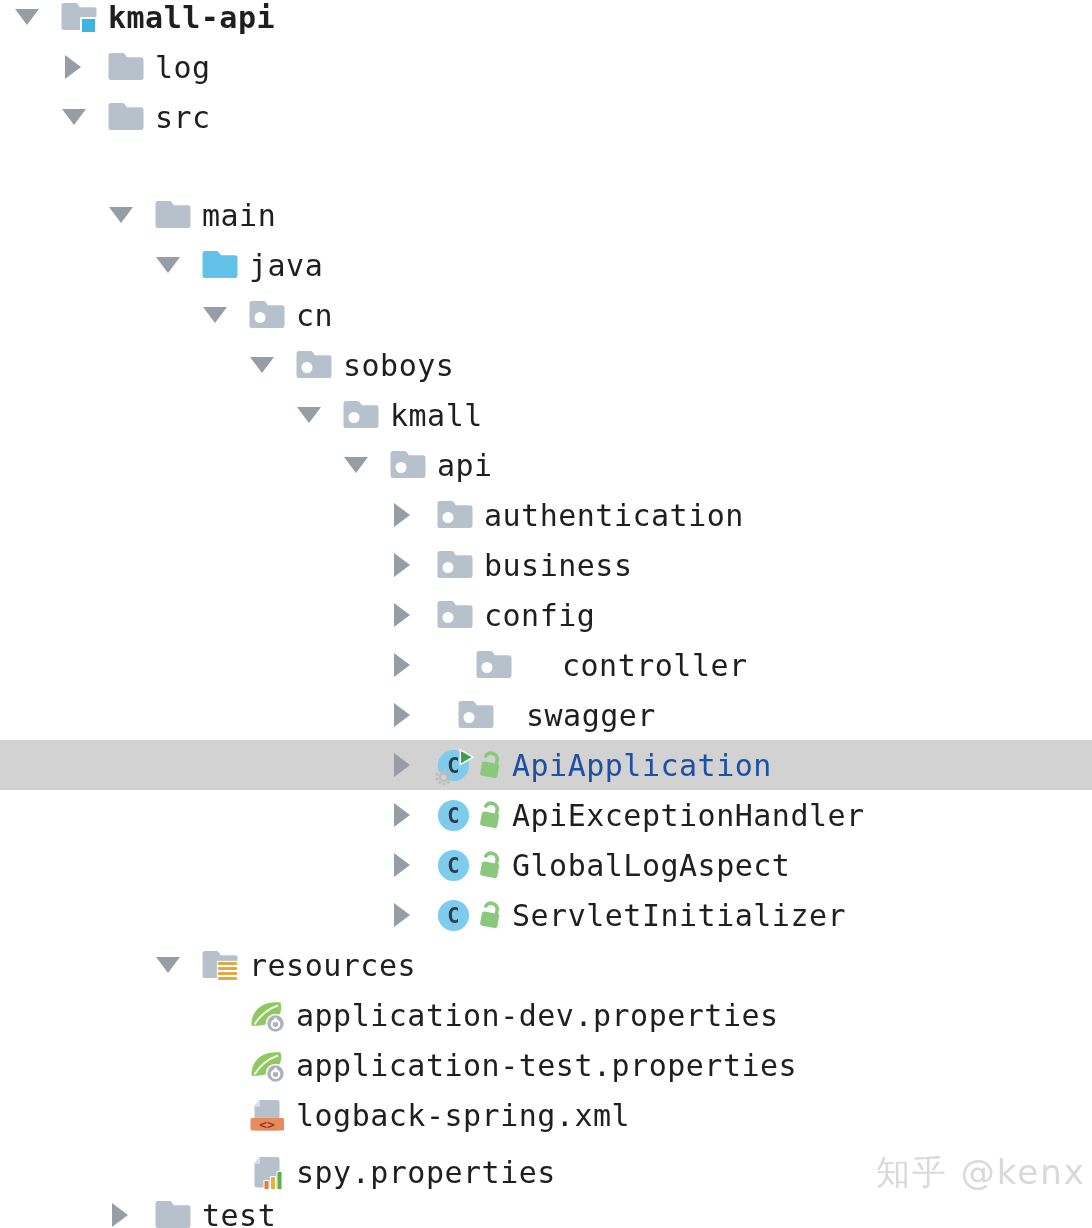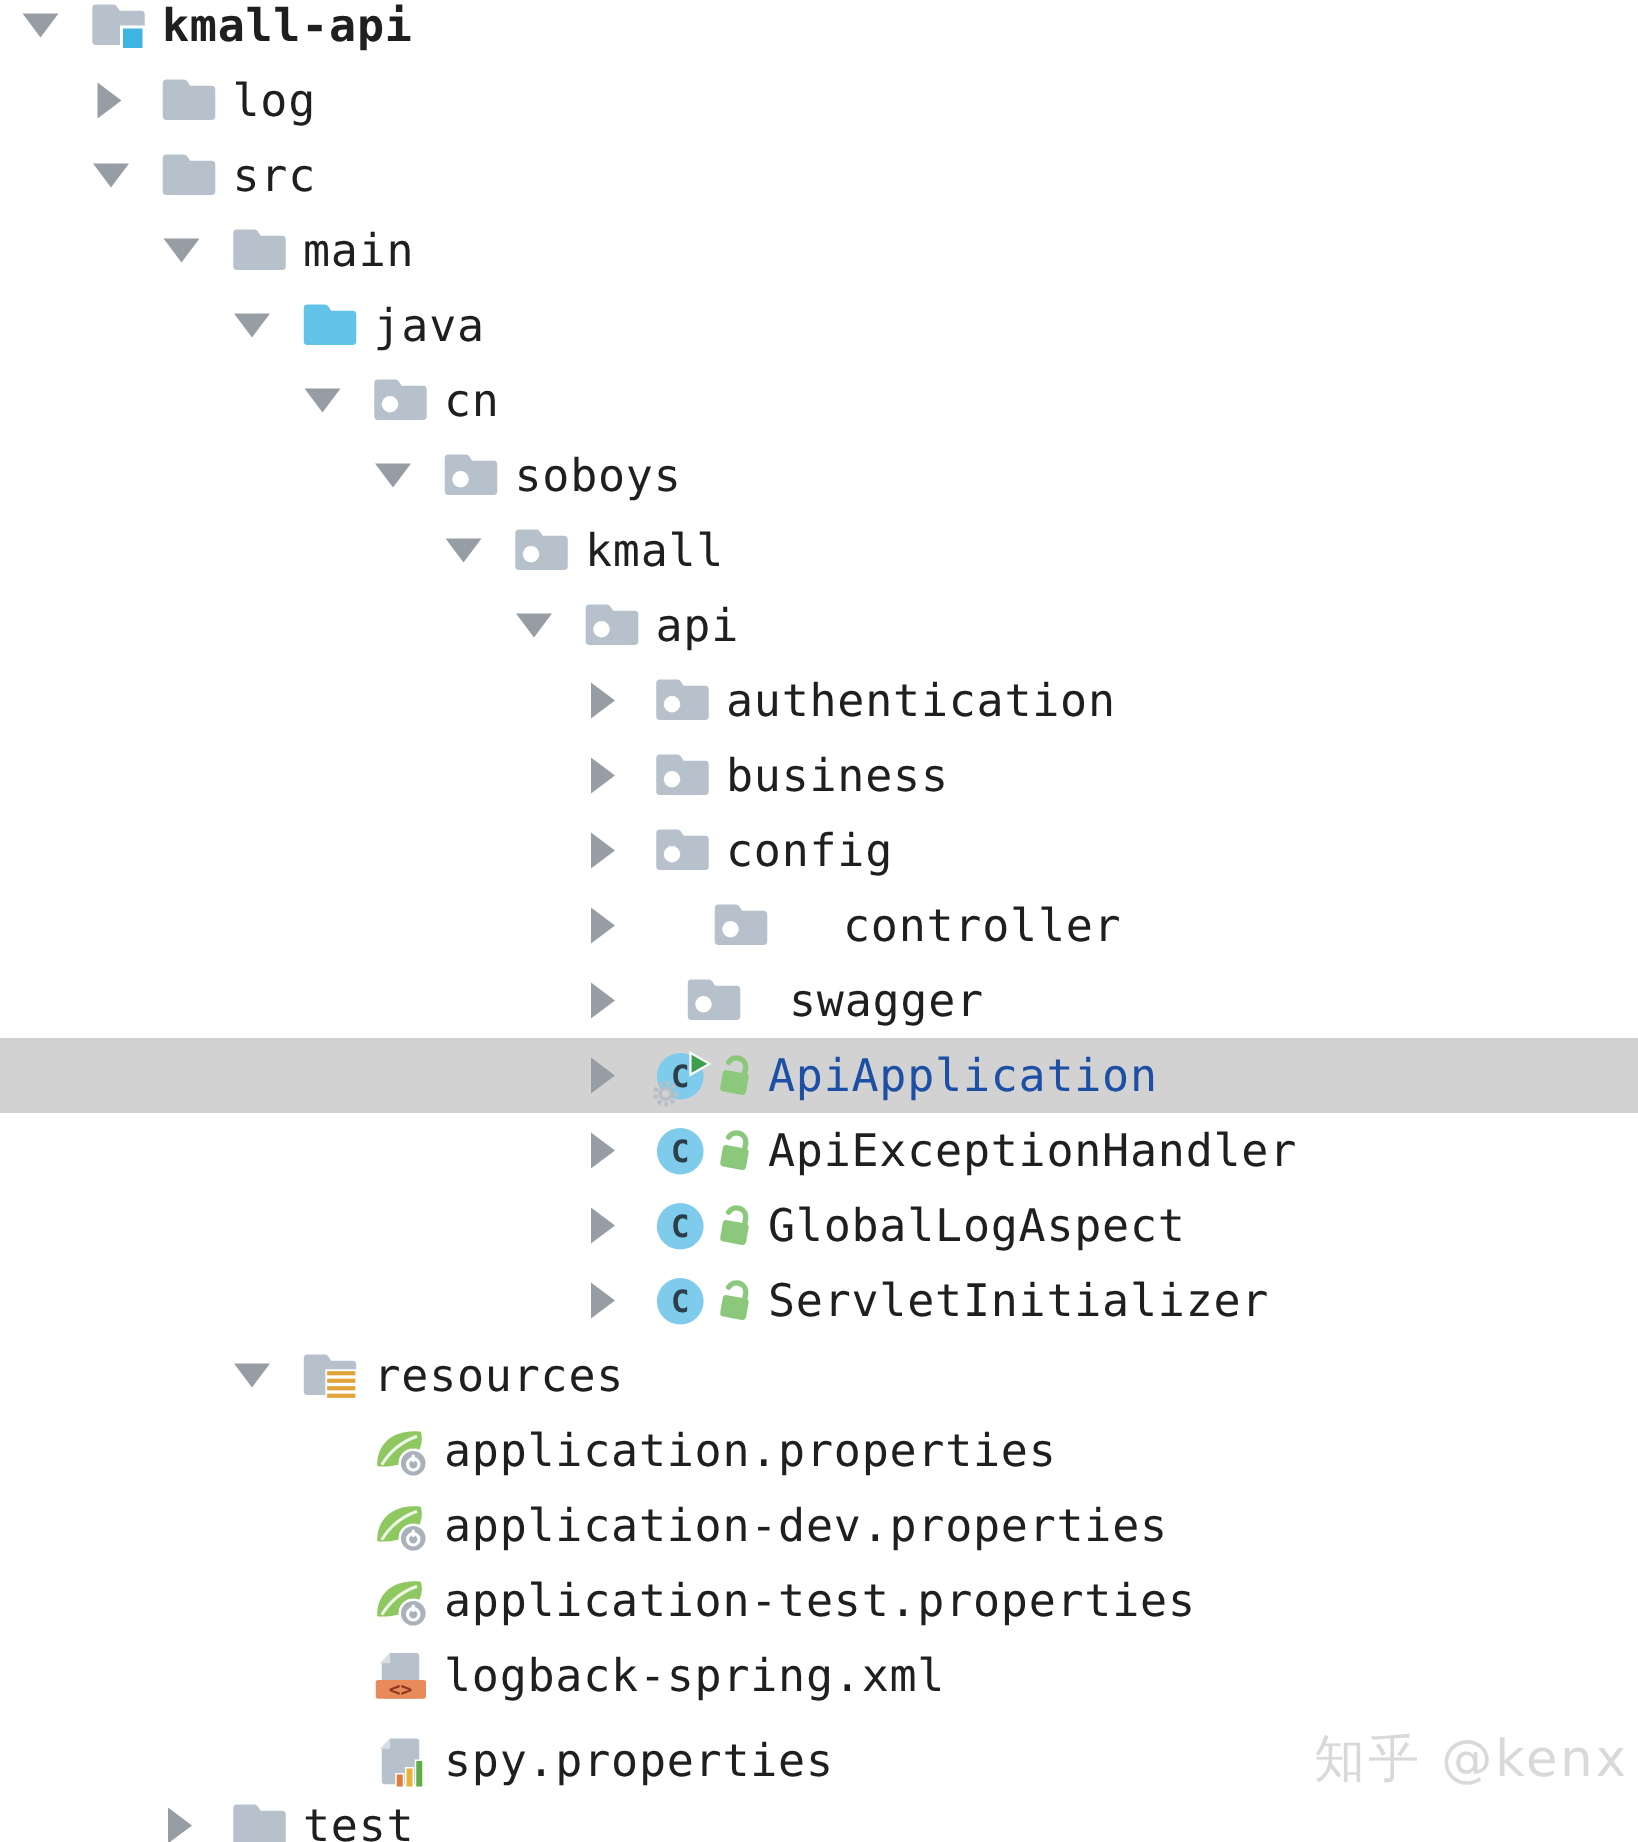--- a/index.html
+++ b/index.html
@@ -102,21 +102,21 @@
             <path d="M1 3 H25 L13 19 Z" fill="#969da4"></path>
           </svg>
         </span>
         <span class="icon">
           <svg width="38" height="36" viewBox="0 0 38 36">
             <path d="M1.5 28.5 V6.5 Q1.5 4 4 4 H15.5 Q17 4 17.8 5.2 L19.8 8.2 H34 Q36.5 8.2 36.5 10.7 V28.5 Q36.5 31 34 31 H4 Q1.5 31 1.5 28.5 Z" fill="#b7c1cb"></path>
           </svg>
         </span>
         <span class="label">src</span>
       </div>
-      <div class="row" style="height: 50px; padding-left: 106px;">
+      <div class="row" style="height: 50px; padding-left: 106px; margin-top: 48px;">
         <span class="arrow">
           <svg width="26" height="22" viewBox="0 0 26 22">
             <path d="M1 3 H25 L13 19 Z" fill="#969da4"></path>
           </svg>
         </span>
         <span class="icon">
           <svg width="38" height="36" viewBox="0 0 38 36">
             <path d="M1.5 28.5 V6.5 Q1.5 4 4 4 H15.5 Q17 4 17.8 5.2 L19.8 8.2 H34 Q36.5 8.2 36.5 10.7 V28.5 Q36.5 31 34 31 H4 Q1.5 31 1.5 28.5 Z" fill="#b7c1cb"></path>
           </svg>
         </span>
@@ -376,46 +376,33 @@
         <span class="arrow"></span>
         <span class="icon">
           <svg width="38" height="38" viewBox="0 0 38 38">
             <path d="M3.5 29.5 C3 14 15 4.5 32.5 6.5 C35.5 16.5 29 26 17.5 28.5 C12 29.7 7 30 3.5 29.5 Z" fill="#8fc860"></path>
             <path d="M6.5 28.5 C12 19.5 20 13 30 9.5" stroke="#ffffff" stroke-width="2" fill="none" opacity="0.85"></path>
             <circle cx="27.5" cy="27.5" r="9" fill="#a9b2ba" stroke="#ffffff" stroke-width="1.6"></circle>
             <circle cx="27.5" cy="28.2" r="3.8" fill="none" stroke="#ffffff" stroke-width="2.1"></circle>
             <rect x="26.4" y="21.6" width="2.2" height="5" rx="1" fill="#ffffff"></rect>
           </svg>
         </span>
-        <span class="label">application.properties</span>
+        <span class="label">application-dev.properties</span>
       </div>
       <div class="row" style="height: 50px; padding-left: 200px;">
         <span class="arrow"></span>
         <span class="icon">
           <svg width="38" height="38" viewBox="0 0 38 38">
             <path d="M3.5 29.5 C3 14 15 4.5 32.5 6.5 C35.5 16.5 29 26 17.5 28.5 C12 29.7 7 30 3.5 29.5 Z" fill="#8fc860"></path>
             <path d="M6.5 28.5 C12 19.5 20 13 30 9.5" stroke="#ffffff" stroke-width="2" fill="none" opacity="0.85"></path>
             <circle cx="27.5" cy="27.5" r="9" fill="#a9b2ba" stroke="#ffffff" stroke-width="1.6"></circle>
             <circle cx="27.5" cy="28.2" r="3.8" fill="none" stroke="#ffffff" stroke-width="2.1"></circle>
             <rect x="26.4" y="21.6" width="2.2" height="5" rx="1" fill="#ffffff"></rect>
           </svg>
         </span>
-        <span class="label">application-dev.properties</span>
-      </div>
-      <div class="row" style="height: 50px; padding-left: 200px;">
-        <span class="arrow"></span>
-        <span class="icon">
-          <svg width="38" height="38" viewBox="0 0 38 38">
-            <path d="M3.5 29.5 C3 14 15 4.5 32.5 6.5 C35.5 16.5 29 26 17.5 28.5 C12 29.7 7 30 3.5 29.5 Z" fill="#8fc860"></path>
-            <path d="M6.5 28.5 C12 19.5 20 13 30 9.5" stroke="#ffffff" stroke-width="2" fill="none" opacity="0.85"></path>
-            <circle cx="27.5" cy="27.5" r="9" fill="#a9b2ba" stroke="#ffffff" stroke-width="1.6"></circle>
-            <circle cx="27.5" cy="28.2" r="3.8" fill="none" stroke="#ffffff" stroke-width="2.1"></circle>
-            <rect x="26.4" y="21.6" width="2.2" height="5" rx="1" fill="#ffffff"></rect>
-          </svg>
-        </span>
         <span class="label">application-test.properties</span>
       </div>
       <div class="row" style="height: 50px; padding-left: 200px;">
         <span class="arrow"></span>
         <span class="icon">
           <svg width="38" height="36" viewBox="0 0 38 36">
             <path d="M12 3 H29.5 Q31.5 3 31.5 5 V31.5 Q31.5 33.5 29.5 33.5 H8.5 Q6.5 33.5 6.5 31.5 V9.8 Z" fill="#b7c1cb"></path>
             <path d="M12 2.8 L5.2 9.8 L12 9.8 Z" fill="#d8dee3"></path>
             <rect x="2.5" y="21" width="33.5" height="12.5" rx="1.5" fill="#e98a5d"></rect>
             <text x="19" y="31.5" text-anchor="middle" font-size="13" font-weight="700" font-family="DejaVu Sans Mono, monospace" fill="#8c3a1d">&lt;&gt;</text>

